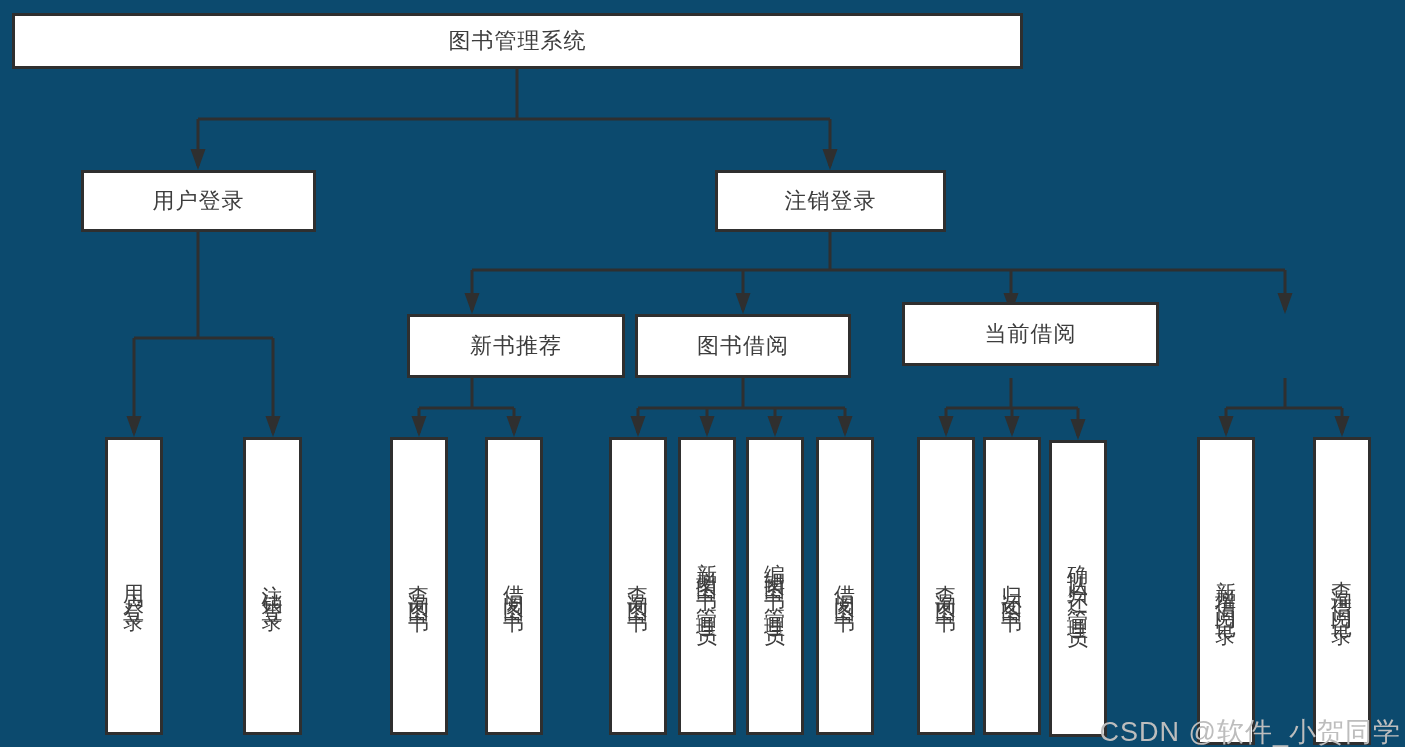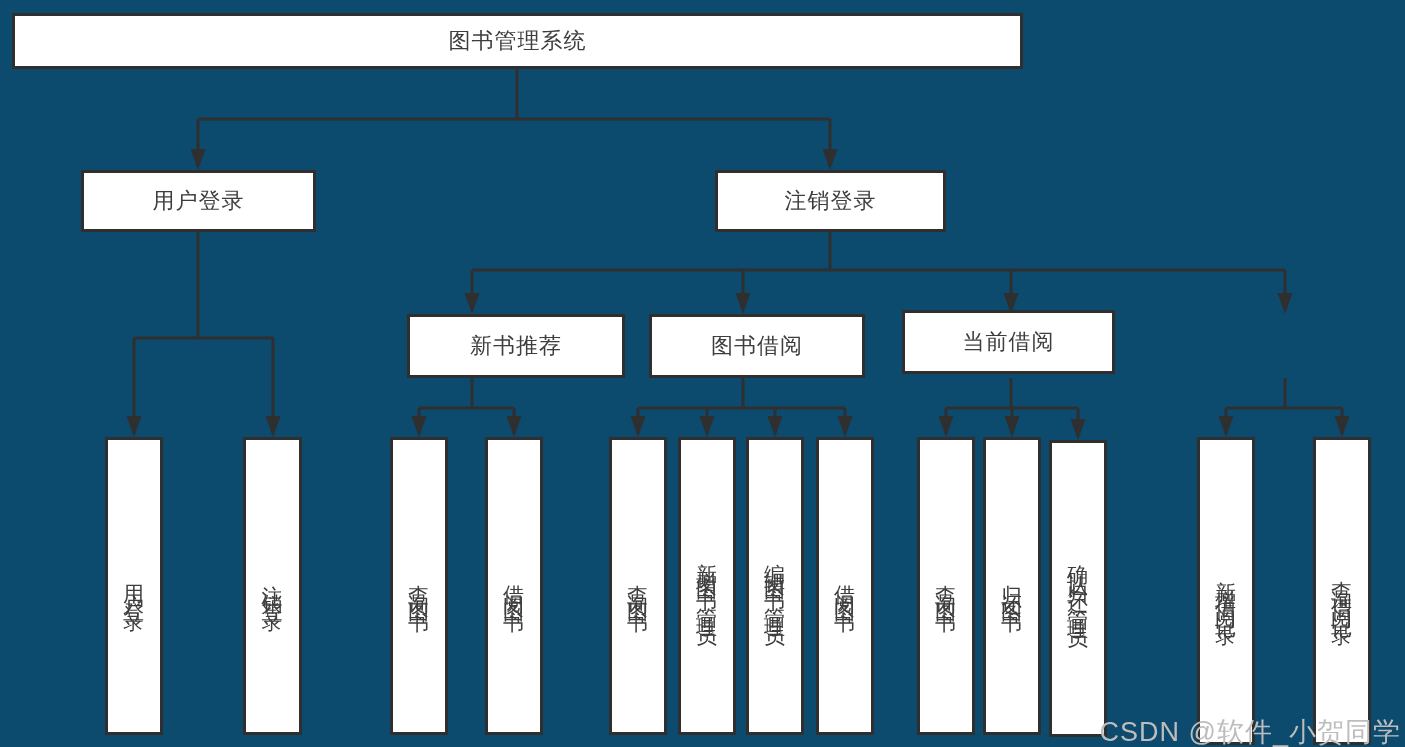--- a/index.html
+++ b/index.html
@@ -57,22 +57,22 @@
         <polygon points="1334.5,416 1349.5,416 1342,437"></polygon>
       </g>
   </svg>
 
   <div class="box h" style="left: 12px; top: 13px; width: 1011px; height: 56px; border-color: rgb(47, 47, 47); color: rgb(61, 61, 61);">图书管理系统</div>
 
   <div class="box h" style="left: 81px; top: 170px; width: 235px; height: 62px; border-color: rgb(47, 47, 47); color: rgb(61, 61, 61);">用户登录</div>
   <div class="box h" style="left: 715px; top: 170px; width: 231px; height: 62px; border-color: rgb(47, 47, 47); color: rgb(61, 61, 61);">注销登录</div>
 
   <div class="box h" style="left: 363px; top: 314px; width: 218px; height: 64px; border-color: rgb(47, 47, 47); color: rgb(61, 61, 61); margin-left: 44px;">新书推荐</div>
-  <div class="box h" style="left: 649px; top: 314px; width: 216px; height: 64px; border-color: rgb(47, 47, 47); color: rgb(61, 61, 61);">图书借阅</div>
-  <div class="box h" style="left: 902px; top: 310px; width: 213px; height: 64px; border-color: rgb(47, 47, 47); color: rgb(61, 61, 61);">当前借阅</div>
+  <div class="box h" style="left: 635px; top: 314px; width: 216px; height: 64px; border-color: rgb(47, 47, 47); color: rgb(61, 61, 61);">图书借阅</div>
+  <div class="box h" style="left: 902px; top: 302px; width: 257px; height: 64px; border-color: rgb(47, 47, 47); color: rgb(61, 61, 61);">当前借阅</div>
 
   <div class="box v" style="left: 105px; top: 437px; width: 58px; height: 298px; border-color: rgb(47, 47, 47); color: rgb(61, 61, 61);">用户登录</div>
   <div class="box v" style="left: 243px; top: 437px; width: 59px; height: 298px; border-color: rgb(47, 47, 47); color: rgb(61, 61, 61);">注销登录</div>
 
   <div class="box v" style="left: 390px; top: 437px; width: 58px; height: 298px; border-color: rgb(47, 47, 47); color: rgb(61, 61, 61);">查询图书</div>
   <div class="box v" style="left: 485px; top: 437px; width: 58px; height: 298px; border-color: rgb(47, 47, 47); color: rgb(61, 61, 61);">借阅图书</div>
 
   <div class="box v" style="left: 609px; top: 437px; width: 58px; height: 298px; border-color: rgb(47, 47, 47); color: rgb(61, 61, 61);">查询图书</div>
   <div class="box v" style="left: 678px; top: 437px; width: 58px; height: 298px; border-color: rgb(47, 47, 47); color: rgb(61, 61, 61);">新增图书（管理员）</div>
   <div class="box v" style="left: 746px; top: 437px; width: 58px; height: 298px; border-color: rgb(47, 47, 47); color: rgb(61, 61, 61);">编辑图书（管理员）</div>

